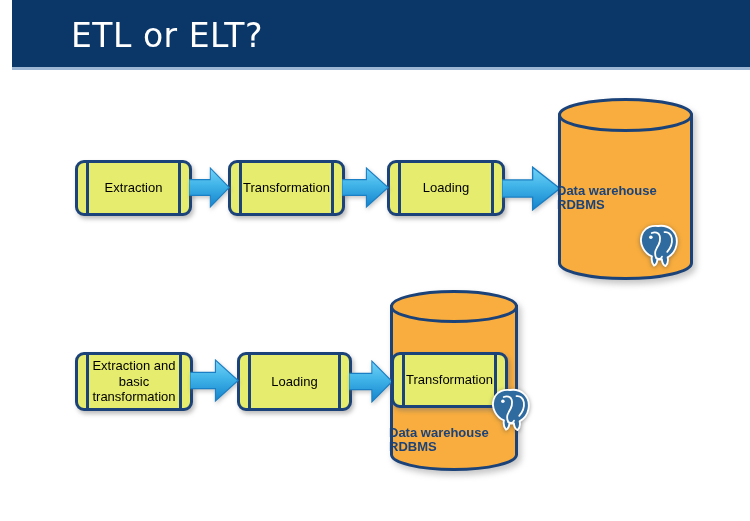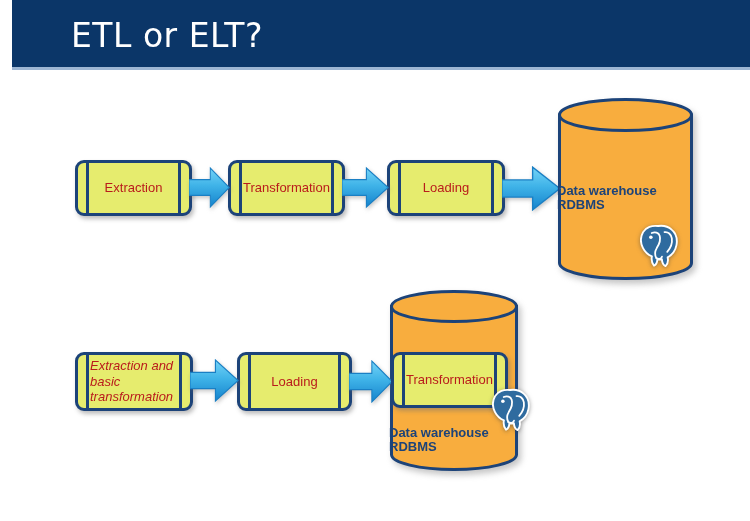--- a/index.html
+++ b/index.html
@@ -16,35 +16,35 @@
   .header .title{
     position:absolute;left:59px;top:16px;
     color:#ffffff;font-size:33px;font-weight:500;letter-spacing:0.5px;
     font-family:"DejaVu Sans", sans-serif;
   }
   
   .pbox{
     position:absolute;box-sizing:border-box;
     background:#e6ec6e;border:3px solid #1c4379;border-radius:9px;
     display:flex;align-items:center;justify-content:center;
-    color:#b91c1c;font-size:13px;line-height:1.22;
+    color:#000000;font-size:13px;line-height:1.22;text-align:center;
     box-shadow:2px 3px 4px rgba(110,110,110,0.45);
     z-index:3;
   }
   .pbox::before,.pbox::after{
     content:"";position:absolute;top:0;bottom:0;width:3px;background:#1c4379;
   }
   .pbox::before{left:8px;}
   .pbox::after{right:8px;}
   .pbox .lbl{padding:0 14px;position:relative;z-index:1;}
   #box-extraction{left:75px;top:160px;width:117px;height:56px;}
   #box-transformation{left:228px;top:160px;width:117px;height:56px;}
   #box-loading{left:387px;top:160px;width:118px;height:56px;}
   #box-extbasic{left:75px;top:352px;width:118px;height:59px;}
-  #box-extbasic .lbl{padding:0 12px;font-style:italic;}
+  #box-extbasic .lbl{padding:0 12px;}
   #box-loading2{left:237px;top:352px;width:115px;height:59px;}
   #box-transformation2{left:391px;top:352px;width:117px;height:56px;z-index:6;}
   
   .arrow{position:absolute;filter:drop-shadow(1px 2px 2px rgba(110,110,110,0.4));z-index:4;}
   .arrow svg{display:block;width:100%;height:100%;}
   #arrow-1{left:189px;top:165px;width:41px;height:45px;}
   #arrow-2{left:342px;top:165px;width:47px;height:45px;}
   #arrow-3{left:502px;top:164px;width:59px;height:49px;}
   #arrow-4{left:190px;top:357px;width:49px;height:47px;}
   #arrow-5{left:349px;top:358px;width:44px;height:47px;z-index:5;}

